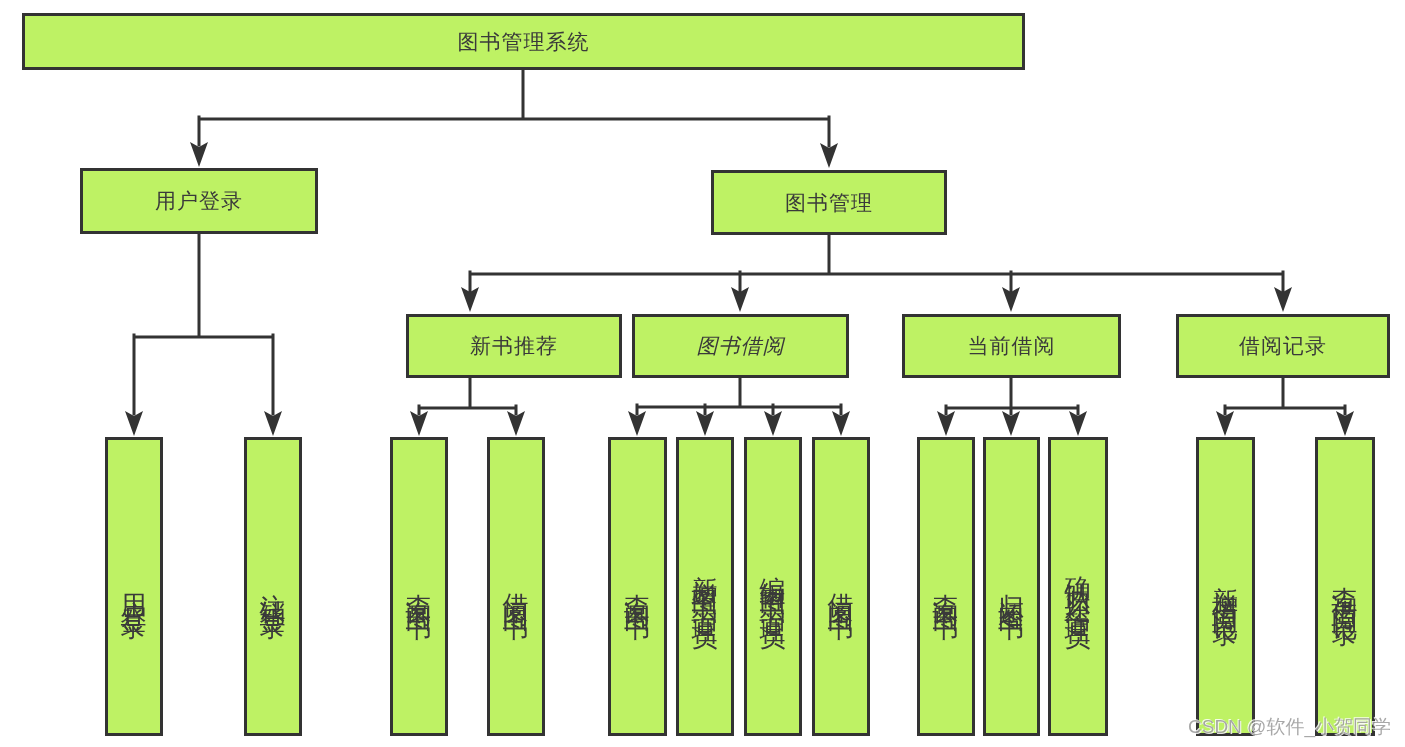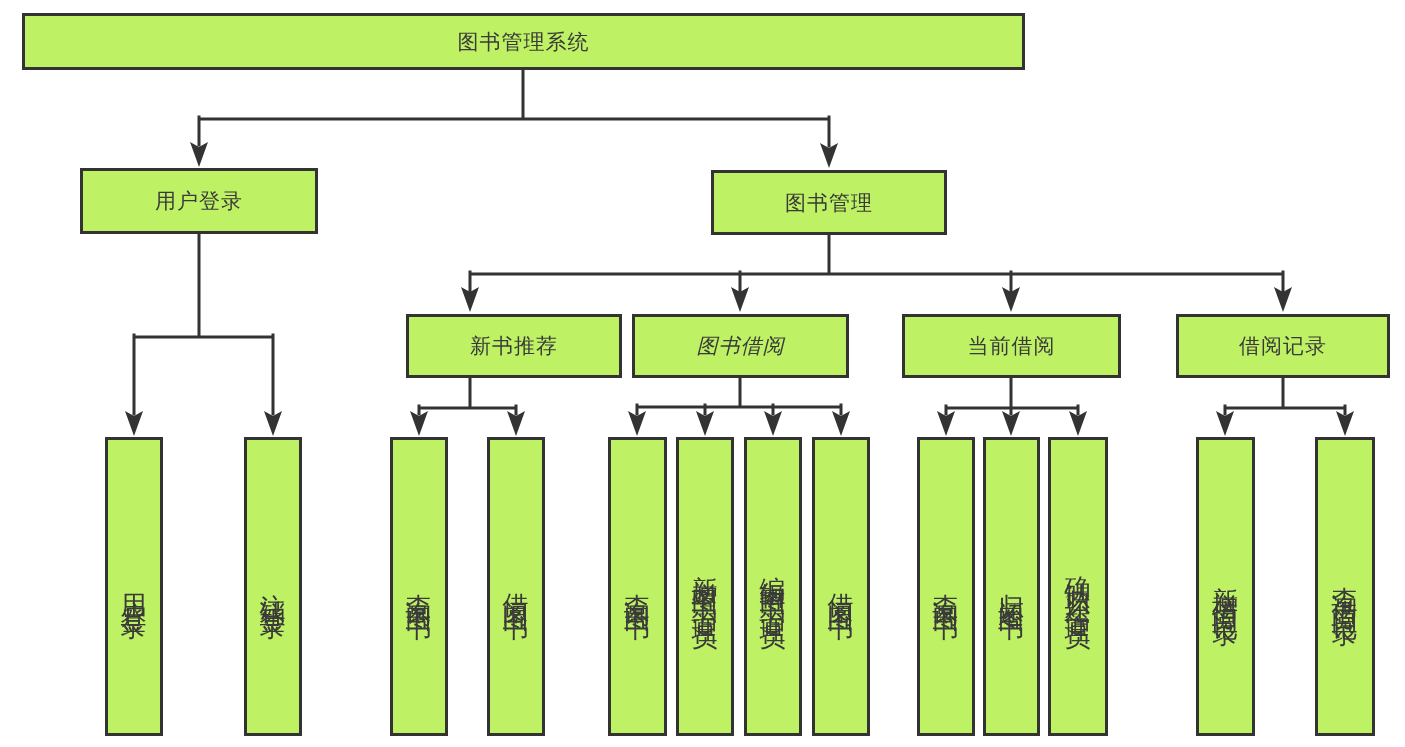--- a/index.html
+++ b/index.html
@@ -111,14 +111,15 @@
   <div class="node v-node" style="left:744px; top:437px; width:58px; height:299px;">编辑图书（管理员）</div>
   <div class="node v-node" style="left:812px; top:437px; width:58px; height:299px;">借阅图书</div>
 
   <div class="node v-node" style="left:917px; top:437px; width:58px; height:299px;">查询图书</div>
   <div class="node v-node" style="left:983px; top:437px; width:57px; height:299px;">归还图书</div>
   <div class="node v-node" style="left:1048px; top:437px; width:60px; height:299px;">确认归还（管理员）</div>
 
   <div class="node v-node" style="left:1196px; top:437px; width:59px; height:299px;">新增借阅记录</div>
   <div class="node v-node" style="left:1315px; top:437px; width:60px; height:299px;">查询借阅记录</div>
 
+  <div class="watermark">CSDN @软件_小贺同学</div>
 
 </div>
 
 </body></html>

